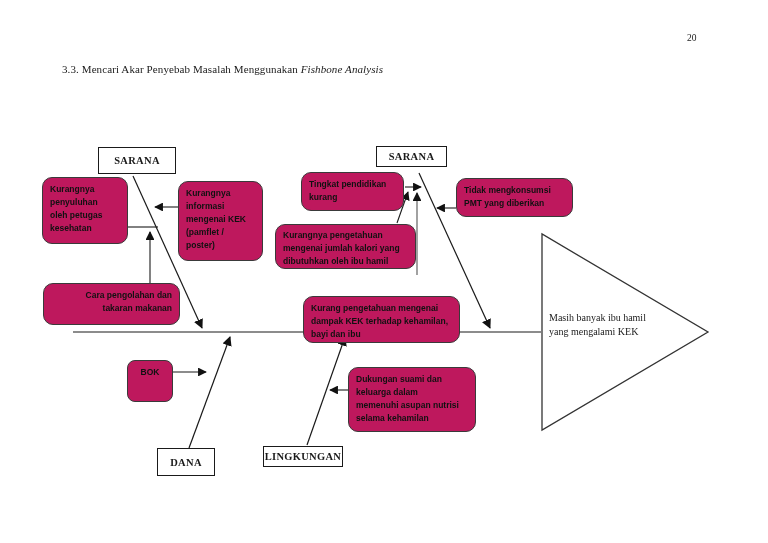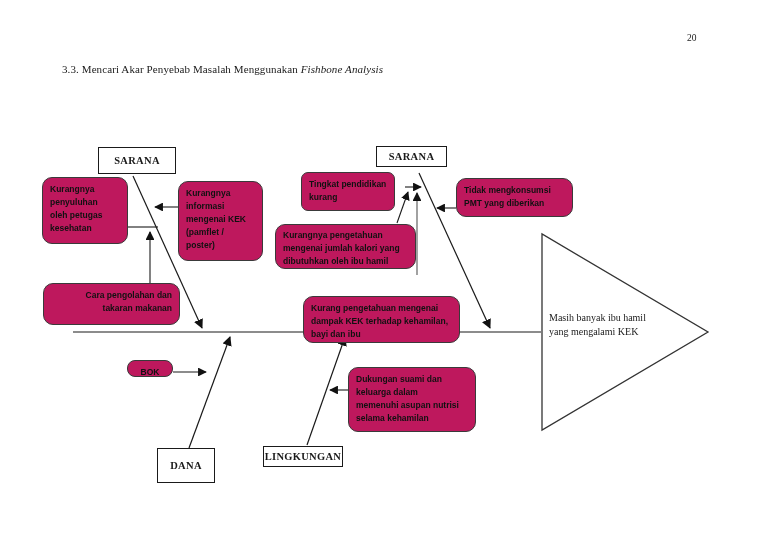--- a/index.html
+++ b/index.html
@@ -9,34 +9,34 @@
   .heading{position:absolute;left:62px;top:63px;font-size:11px;letter-spacing:.1px;white-space:nowrap;}
   .heading em{font-style:italic;}
 
   svg.lines{position:absolute;left:0;top:0;}
 
   .cat{position:absolute;box-sizing:border-box;border:1.6px solid #1a1a1a;background:#fff;
        font-family:"Liberation Serif",serif;font-weight:bold;font-size:10.5px;
        display:flex;align-items:center;justify-content:center;letter-spacing:.3px;}
   #cat-sarana{left:98px;top:147px;width:78px;height:27px;text-align:center;}
   #cat-manusia{left:376px;top:146px;width:71px;height:21px;}
-  #cat-dana{left:157px;top:448px;width:58px;height:35px;}
+  #cat-dana{left:157px;top:448px;width:58px;height:28px;}
   #cat-lingkungan{left:263px;top:446px;width:80px;height:21px;}
 
   .cause{position:absolute;box-sizing:border-box;border:1.3px solid #3a3a3a;border-radius:10px;
          background:#be185d;font-family:"Liberation Sans",sans-serif;font-size:8.5px;
          line-height:13px;padding:5px 7px;white-space:pre-line;color:#111;font-weight:bold;}
   #cause-penyuluhan{left:42px;top:177px;width:86px;height:67px;}
   #cause-informasi{left:178px;top:181px;width:85px;height:80px;}
-  #cause-pendidikan{left:301px;top:172px;width:94px;height:39px;border-radius:7px;}
+  #cause-pendidikan{left:301px;top:172px;width:103px;height:39px;}
   #cause-pmt{left:456px;top:178px;width:117px;height:39px;}
   #cause-kalori{left:275px;top:224px;width:141px;height:45px;padding-top:4px;}
   #cause-dampak{left:303px;top:276px;width:157px;height:47px;margin-top:20px;}
   #cause-pengolahan{left:43px;top:283px;width:137px;height:42px;text-align:right;}
-  #cause-bok{left:127px;top:360px;width:46px;height:17px;border-radius:8px;text-align:center;}
+  #cause-bok{left:127px;top:360px;width:46px;height:42px;border-radius:8px;text-align:center;}
   #cause-dukungan{left:348px;top:367px;width:128px;height:65px;}
 
   .effect{position:absolute;left:549px;top:311px;width:110px;
           font-family:"Liberation Serif",serif;font-size:10px;line-height:14px;
           white-space:pre-line;color:#1a1a1a;}
 </style>
 </head>
 <body>
 
 <div class="page">

